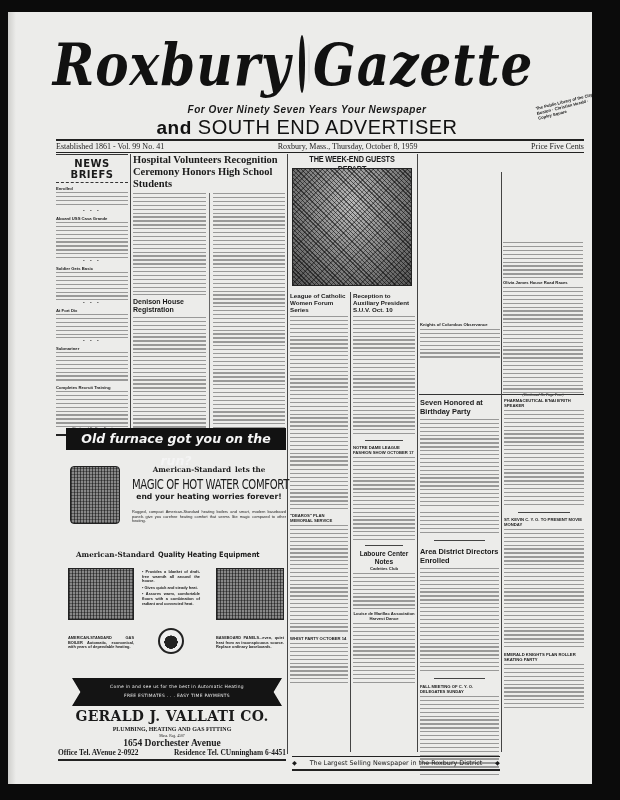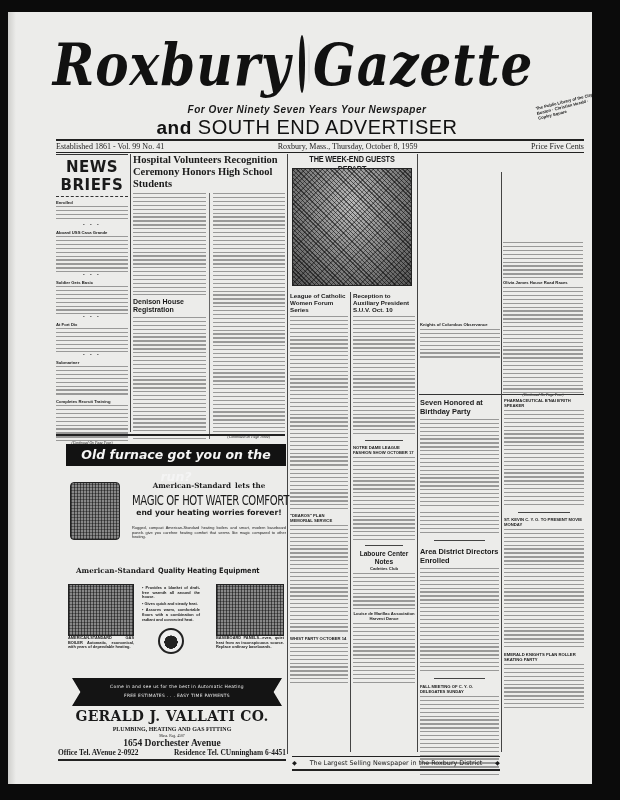--- a/index.html
+++ b/index.html
@@ -23,40 +23,40 @@
   .subtitle .and { font-weight:bold; font-size:19px;margin-top:24px; }
 
   .rule-thick { position:absolute; left:48px; width:528px; height:2px; background:#222; }
   .dateline { position:absolute; left:48px; top:130px; width:528px; display:flex; justify-content:space-between; font-size:8px; font-family:"Liberation Serif",serif; }
 
   
   .col { position:absolute; top:142px; }
   .filler { height:100%; background: repeating-linear-gradient(180deg, #555 0 1.3px, transparent 1.3px 3.9px); opacity:0.55; }
   .vr { position:absolute; width:1px; background:#444; }
 
-  .news-briefs-title { font-family:"DejaVu Sans",sans-serif; font-weight:bold; font-size:15px; letter-spacing:0.5px; text-align:center; border-top:1px solid #333; border-bottom:1px dashed #333; padding:3px 0 2px; }
+  .news-briefs-title { font-family:"DejaVu Sans",sans-serif; font-weight:bold; font-size:10px; letter-spacing:0.5px; text-align:center; border-top:1px solid #333; border-bottom:1px dashed #333; padding:3px 0 2px; }
   .brief-head { font-family:"Liberation Sans",sans-serif; font-weight:bold; font-size:4.2px; margin-top:3px; }
   .brief-body { font-size:3.6px; line-height:4.1px; margin-top:1px; }
   .dots { text-align:center; font-size:5px; line-height:5px; letter-spacing:2px; }
 
   .hosp-head { font-family:"Liberation Serif",serif; font-weight:bold; font-size:10.5px; line-height:12px; color:#1b1b1b; }
   .sub-head { font-family:"Liberation Sans",sans-serif; font-weight:bold; font-size:7px; line-height:8px; }
   .small-caps-head { font-family:"Liberation Sans",sans-serif; font-weight:bold; font-size:4.2px; line-height:5px; text-transform:uppercase; }
 
   .week-end-title { font-family:"Liberation Sans",sans-serif; font-weight:bold; font-size:8.6px; letter-spacing:-0.2px; text-align:center; transform:scaleX(0.85); }
   .cartoon { position:absolute; border:1px solid #222; background:
     repeating-linear-gradient(45deg, rgba(0,0,0,.55) 0 1px, transparent 1px 3px),
     repeating-linear-gradient(-45deg, rgba(0,0,0,.35) 0 1px, transparent 1px 4px),
     radial-gradient(ellipse at 50% 30%, #bbb, #555);
   }
 
   .drive-head { font-family:"DejaVu Sans",sans-serif; font-size:17px; line-height:20px; font-weight:bold; color:#111; letter-spacing:-0.2px; }
 
   
-  .ad { position:absolute; left:58px; top:432px; width:220px; height:318px; }
+  .ad { position:absolute; left:58px; top:416px; width:220px; height:318px; }
   .ad-banner { background:#121212; color:#f4f4f4; font-family:"DejaVu Sans",sans-serif; font-style:italic; font-weight:bold; font-size:12.5px; text-align:center; height:22px; line-height:22px; }
   .am-std { font-family:"DejaVu Serif",serif; font-weight:bold; font-size:7.2px; }
   .magic { font-family:"DejaVu Sans",sans-serif; font-size:14px; letter-spacing:-0.5px; transform:scaleX(0.72); transform-origin:left; white-space:nowrap; }
   .worries { font-family:"DejaVu Sans",sans-serif; font-weight:bold; font-size:7.6px; text-align:center; line-height:10px; }
   .ad-small { font-family:"Liberation Sans",sans-serif; font-size:3.9px; line-height:4.6px; text-align:justify; }
   .qhe { font-family:"DejaVu Sans",sans-serif; font-weight:bold; font-size:7.4px; transform:scaleX(0.9); transform-origin:left; white-space:nowrap; }
   .ad-img { position:absolute; border:1px solid #222; background:
     repeating-linear-gradient(90deg, rgba(0,0,0,.5) 0 1px, transparent 1px 3px),
     repeating-linear-gradient(0deg, rgba(0,0,0,.35) 0 1px, transparent 1px 3px), #888; }
   .ribbon { position:absolute; left:6px; top:166px; width:210px; height:28px; background:#141414; color:#eee; font-family:"DejaVu Sans",sans-serif; font-size:4.4px; text-align:center; line-height:9px; padding-top:4px;

